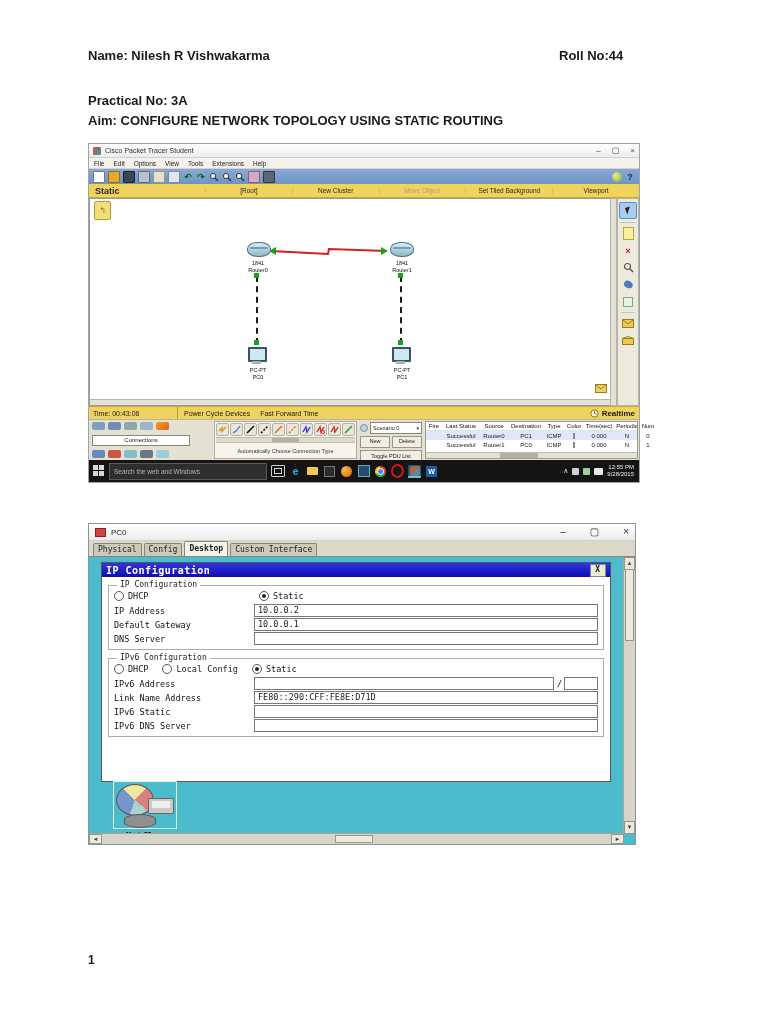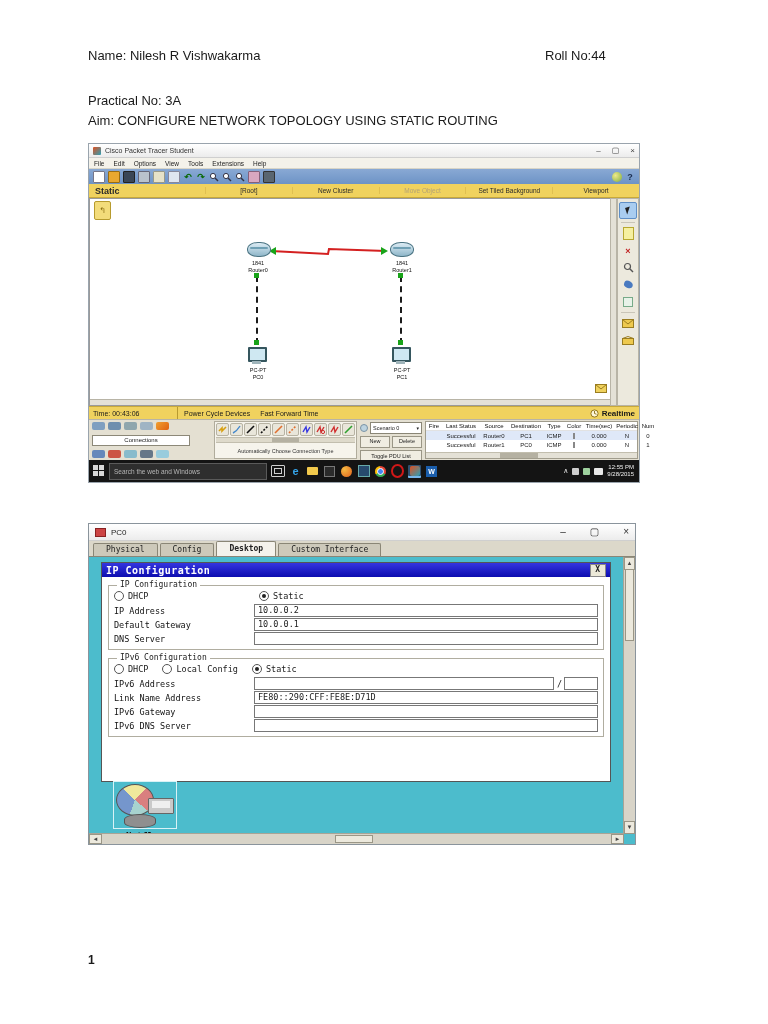--- a/index.html
+++ b/index.html
@@ -1,18 +1,18 @@
 <!DOCTYPE html>
 <html><head>
 <meta charset="utf-8">
 <style>
   html,body{margin:0;padding:0;background:#e8e8e8;}
   .page{position:relative;width:768px;height:1024px;background:#ffffff;margin:0 auto;
         font-family:"Liberation Sans",sans-serif;color:#1a1a1a;overflow:hidden;}
-  .hdr{position:absolute;font-weight:normal;font-size:13px;}
+  .hdr{position:absolute;font-weight:bold;font-size:13px;}
   
   .pt{position:absolute;left:88px;top:143px;width:550px;height:338px;border:1px solid #9aa4ad;
       background:#ece9dd;display:flex;flex-direction:column;font-family:"Liberation Sans",sans-serif;}
   .pt-title{height:13px;background:linear-gradient(#ffffff,#ececec);display:flex;align-items:center;
       padding:0 4px;border-bottom:1px solid #cfcfcf;}
   .pt-title .appico{width:8px;height:8px;background:linear-gradient(135deg,#e05020,#2a9fb5);border-radius:1px;margin-right:4px;}
   .pt-title .t{font-size:7px;color:#333;flex:1;}
   .winbtn{font-size:8px;line-height:8px;color:#444;margin-left:11px;}
   .pt-menu{height:10px;background:#f4f2ea;display:flex;align-items:center;gap:9px;padding:0 5px;border-bottom:1px solid #d8d5c8;}
   .pt-menu span{font-size:6.5px;color:#222;}
@@ -90,21 +90,21 @@
   .clock{font-size:6px;line-height:7px;text-align:right;color:#f0f0f0;}
   
   .pcw{position:absolute;left:88px;top:523px;width:546px;height:320px;border:1px solid #8a949c;background:#e8e4d8;
       display:flex;flex-direction:column;}
   .pcw-title{height:16px;background:linear-gradient(#ffffff,#ececec);border-bottom:1px solid #cfcfcf;
       display:flex;align-items:center;padding:0 6px;}
   .pcw-title .appico{width:9px;height:7px;background:#c44; border:1px solid #822;margin-right:5px;}
   .pcw-title .t{font-size:8px;flex:1;color:#222;}
   .pcw-title .winbtn{font-size:10px;margin-left:24px;color:#333;}
   .tabs{height:15px;background:#dcd8ca;display:flex;align-items:flex-end;padding-left:4px;gap:2px;border-bottom:1px solid #8a8676;}
-  .tab{height:12px;padding:0 12px;font-family:"DejaVu Sans Mono",monospace;font-size:8px;line-height:12px;
+  .tab{height:12px;padding:0 4px;font-family:"DejaVu Sans Mono",monospace;font-size:8px;line-height:12px;
       background:#cdc9ba;border:1px solid #8a8676;border-bottom:none;border-radius:2px 2px 0 0;color:#222;}
   .tab.active{background:#f4f2ec;height:14px;line-height:14px;font-weight:bold;}
   .pcw-body{flex:1;background:#4cbccc;position:relative;min-height:0;}
   .ipdlg{position:absolute;left:12px;top:5px;width:508px;height:218px;background:#ffffff;border:1px solid #555;
       font-family:"DejaVu Sans Mono",monospace;}
   .ipdlg-h{height:14px;background:linear-gradient(#3535e0,#0d0db0);color:#fff;display:flex;align-items:center;
       padding:0 4px;font-size:10px;font-weight:bold;letter-spacing:0.5px;}
   .ipdlg-h .x{margin-left:auto;width:14px;height:11px;background:#ece9d8;border:1px solid #888;color:#222;
       font-size:8px;line-height:10px;text-align:center;font-weight:bold;}
   .group{border:1px solid #b0ada0;margin:8px 6px 4px 6px;padding:4px 5px 3px 5px;position:relative;}
@@ -137,21 +137,21 @@
   .phsb .thumb{position:absolute;left:46%;width:36px;top:1px;bottom:1px;background:#ece9dd;border:1px solid #9a9686;}
   .pcorner{position:absolute;right:0;bottom:0;width:11px;height:10px;background:#4cbccc;}
   .pagenum{position:absolute;left:88px;top:953px;font-weight:bold;font-size:12px;}
 </style>
 </head>
 <body>
 
 <div class="page">
 
   <div class="hdr" style="left:88px;top:48px;">Name: Nilesh R  Vishwakarma</div>
-  <div class="hdr" style="left:545px;top:48px;">Roll No:44</div>
+  <div class="hdr" style="left:559px;top:48px;">Roll No:44</div>
   <div class="hdr" style="left:88px;top:93px;">Practical No: 3A</div>
   <div class="hdr" style="left:88px;top:113px;">Aim: CONFIGURE NETWORK TOPOLOGY USING STATIC ROUTING</div>
 
   <div class="pt">
     <div class="pt-title">
       <span class="appico"></span>
       <span class="t">Cisco Packet Tracer Student</span>
       <span class="winbtn">–</span>
       <span class="winbtn">▢</span>
       <span class="winbtn">×</span>
@@ -532,21 +532,21 @@
             <span class="flabel">IPv6 Address</span>
             <span class="fval"></span>
             <span class="slash">/</span>
             <span class="fval small"></span>
           </div>
           <div class="frow">
             <span class="flabel">Link Name Address</span>
             <span class="fval">FE80::290:CFF:FE8E:D71D</span>
           </div>
           <div class="frow">
-            <span class="flabel">IPv6 Gateway</span>
+            <span class="flabel">IPv6 Static</span>
             <span class="fval"></span>
           </div>
           <div class="frow">
             <span class="flabel">IPv6 DNS Server</span>
             <span class="fval"></span>
           </div>
         </div>
       </div>
       <div class="netflow">
         <div class="nf-art">

